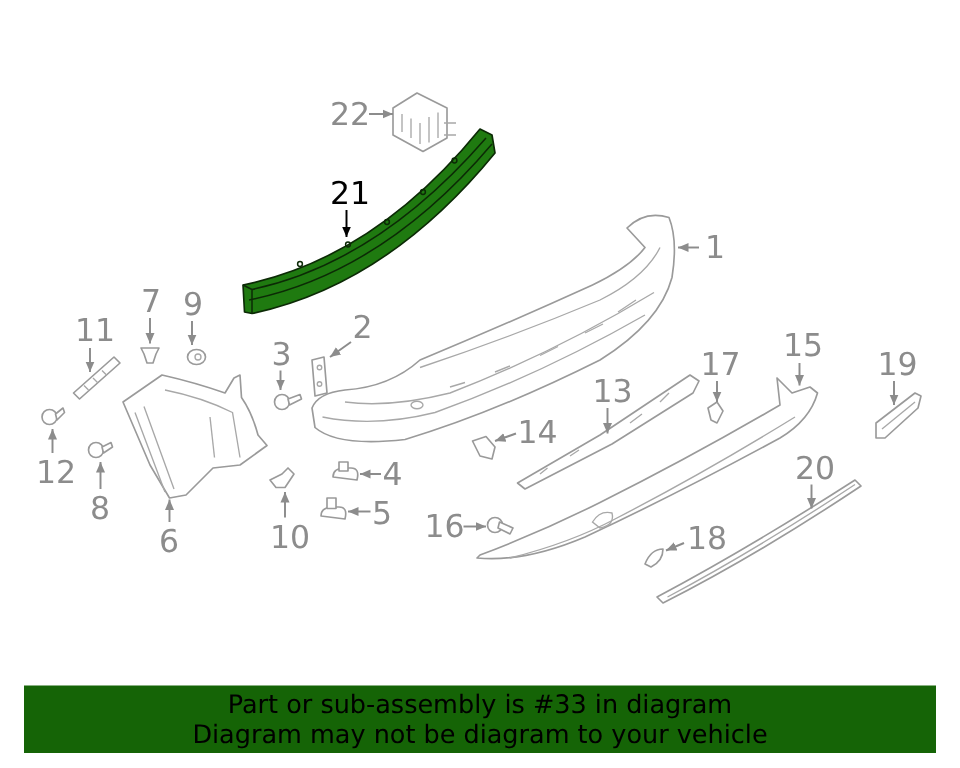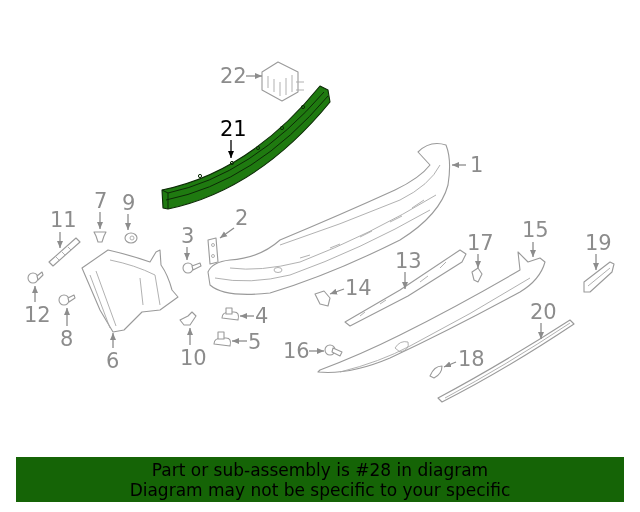--- a/index.html
+++ b/index.html
@@ -236,15 +236,15 @@
     <path class="part" d="M438,398 Q500,365 570,320 L574,324 Q505,370 442,402 Z"></path>
     <path class="detail" d="M445,398 Q505,366 570,323"></path>
   </g>
   <g>
     <text class="callout" x="530" y="319">20</text>
     <line class="leader" x1="541" y1="323" x2="541" y2="339" marker-end="url(#arr)"></line>
   </g>
 </svg>
 
 <div id="banner">
-  <div>Part or sub-assembly is #28 in diagram</div>
-  <div>Diagram may not be specific to your specific</div>
+  <div>Part or sub-assembly is #33 in diagram</div>
+  <div>Diagram may not be diagram to your vehicle</div>
 </div>
 
 </body></html>

